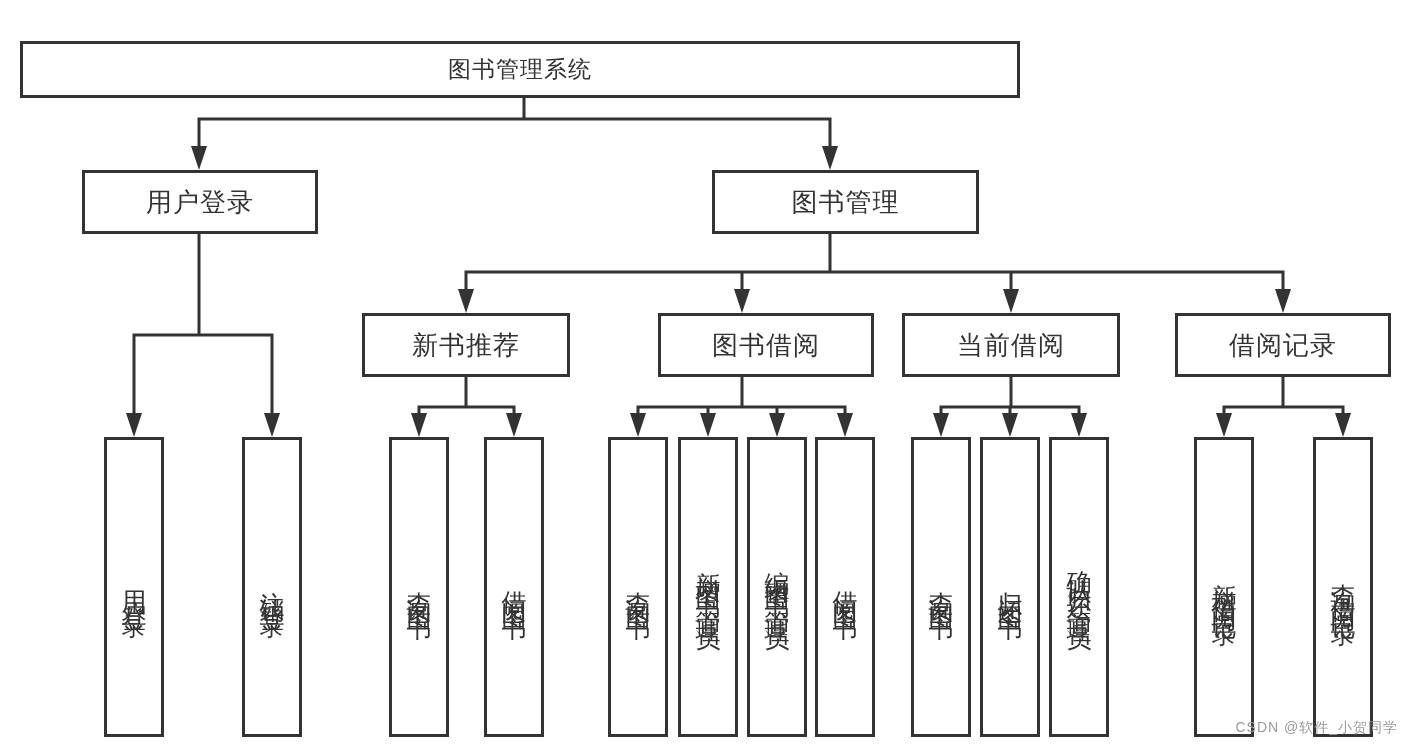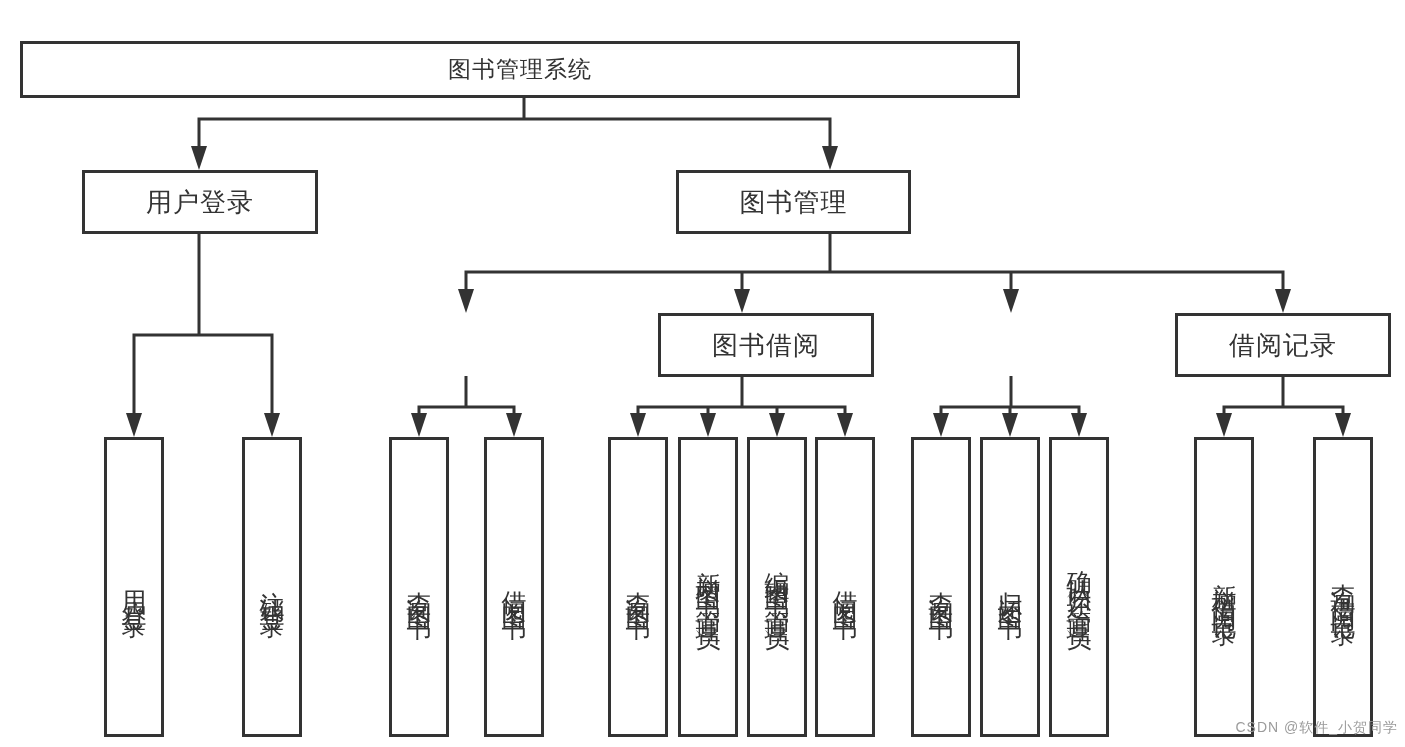--- a/index.html
+++ b/index.html
@@ -107,26 +107,32 @@
     </g>
   </svg>
 
   <div class="node node-root">
     <span>图书管理系统</span>
   </div>
 
   <div class="node node-h" style="left:82px; top:170px; width:236px;">
     <span>用户登录</span>
   </div>
-  <div class="node node-h" style="left:676px; top:170px; width:235px;">
+  <div class="node node-h" style="left:712px; top:170px; width:267px;">
     <span>图书管理</span>
   </div>
 
+  <div class="node node-h" style="left:362px; top:313px; width:208px;">
+    <span>新书推荐</span>
+  </div>
   <div class="node node-h" style="left:634px; top:313px; width:216px;margin-left:24px;">
     <span>图书借阅</span>
+  </div>
+  <div class="node node-h" style="left:902px; top:313px; width:218px;">
+    <span>当前借阅</span>
   </div>
   <div class="node node-h" style="left:1175px; top:313px; width:216px;">
     <span>借阅记录</span>
   </div>
 
   <div class="node node-leaf" style="left:104px;">
     <span class="vtext">用户登录</span>
   </div>
   <div class="node node-leaf" style="left:242px;">
     <span class="vtext">注销登录</span>

